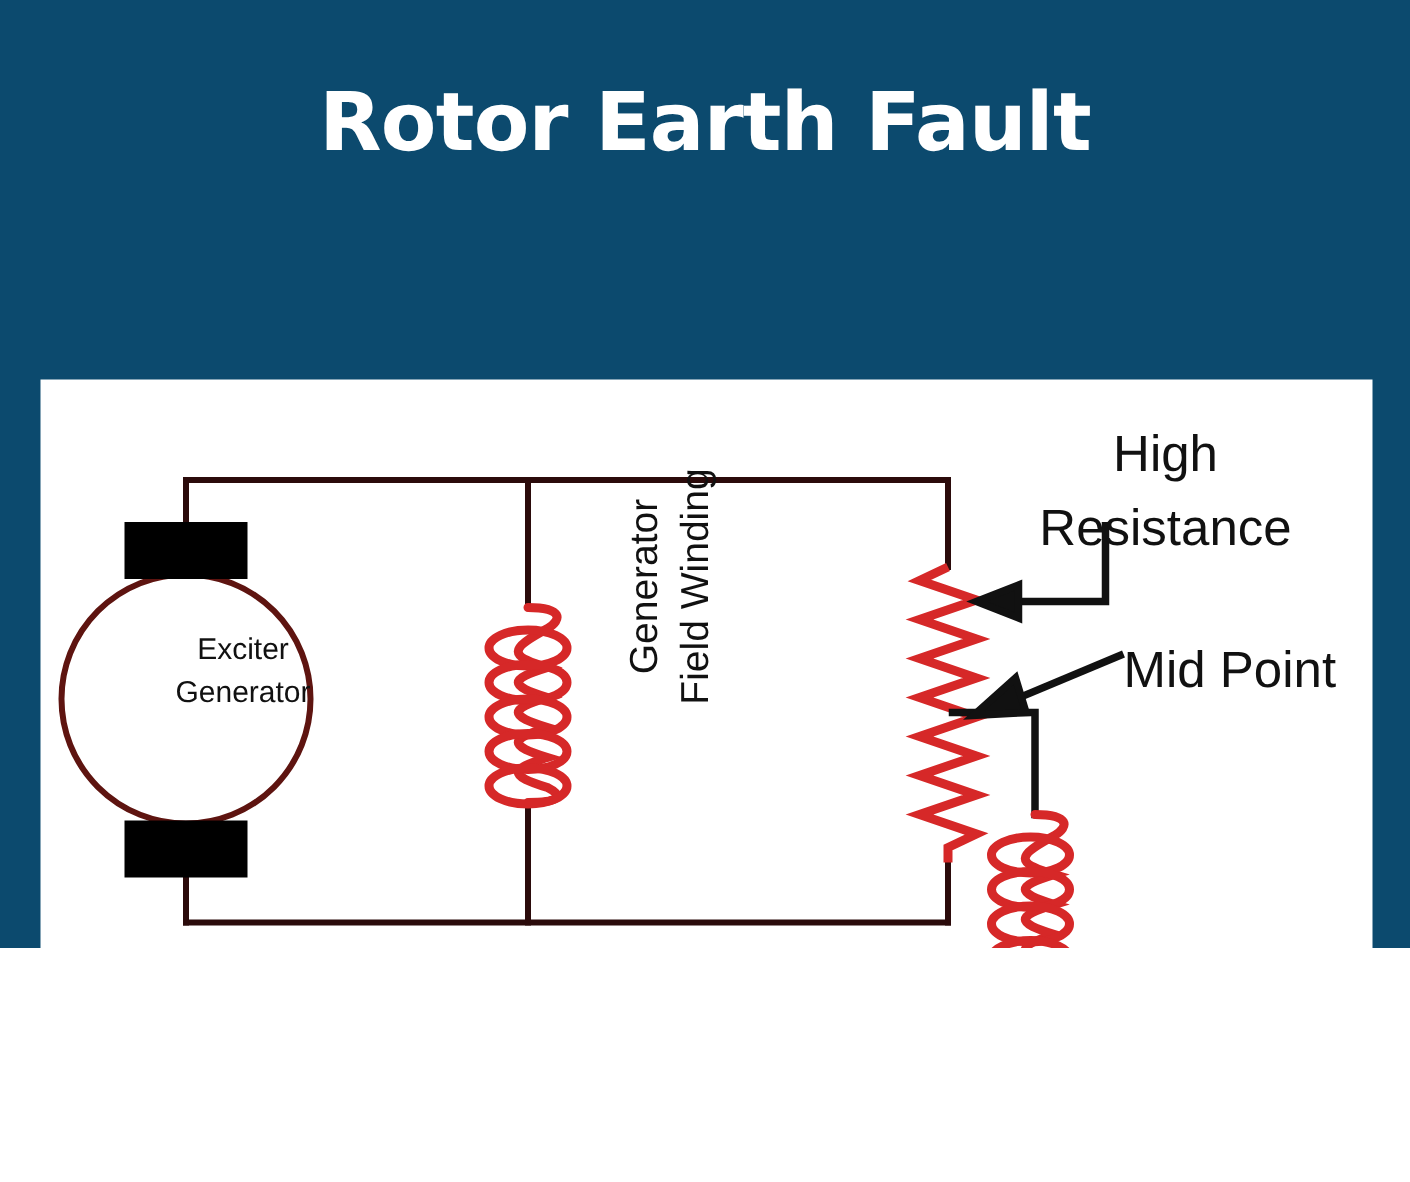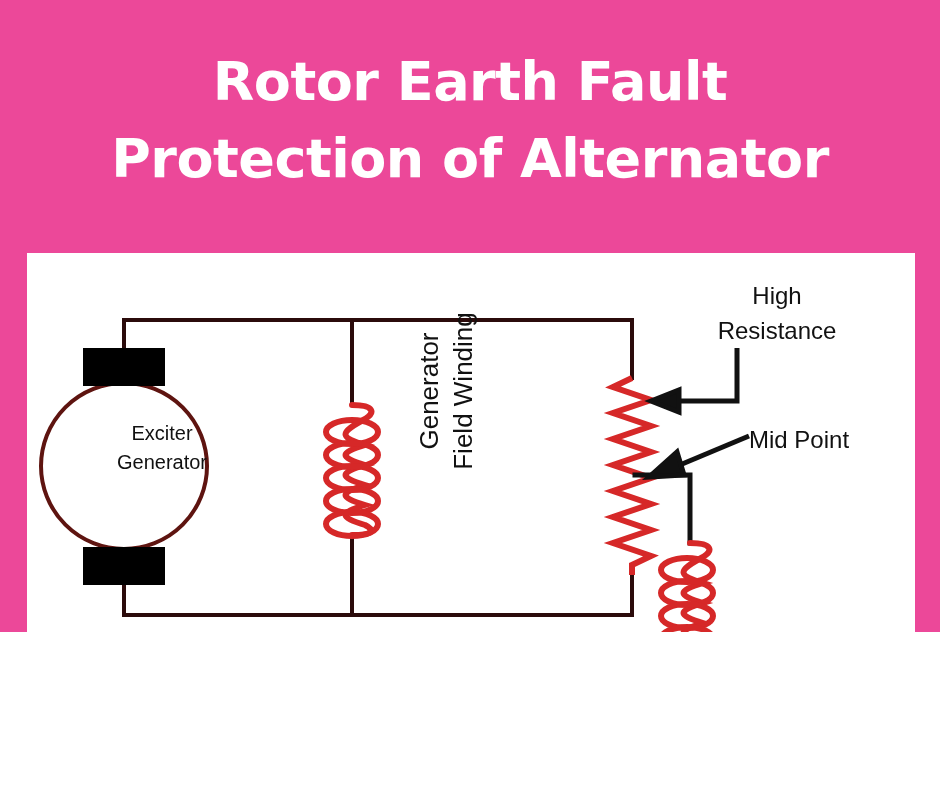--- a/index.html
+++ b/index.html
@@ -4,21 +4,21 @@
 <style>
   html, body {
     margin: 0;
     padding: 0;
     background: #ffffff;
   }
   #root {
     position: relative;
     width: 940px;
     height: 632px;
-    background: #ec4899;
+    background: #0c4a6e;
     overflow: hidden;
     font-family: "Liberation Sans", sans-serif;
   }
   #title-block {
     position: absolute;
     left: 0;
     top: 44px;
     width: 940px;
     text-align: center;
     color: #ffffff;
@@ -42,21 +42,21 @@
   }
   #diagram-svg {
     position: absolute;
     left: 0;
     top: 0;
   }
   .dlabel {
     position: absolute;
     color: #111111;
     font-family: "Liberation Sans", sans-serif;
-    font-size: 24px;
+    font-size: 34px;
     line-height: 1.45;
     text-align: center;
     white-space: nowrap;
   }
   #label-high-resistance {
     left: 640px;
     top: 26px;
     width: 220px;
   }
   #label-mid-point {
@@ -88,21 +88,20 @@
   }
   .dline { display: block; }
 </style>
 </head>
 <body>
 
 <div id="root">
 
   <div id="title-block">
     <span class="tline">Rotor Earth Fault</span>
-    <span class="tline">Protection of Alternator</span>
   </div>
 
   <div id="diagram-panel">
 
     <svg id="diagram-svg" width="888" height="495" viewBox="0 0 888 495">
 
       <g stroke="#2B0B0B" stroke-width="4" fill="none" stroke-linecap="square">
 
         <path d="M 97 67 L 605 67"></path>
 

